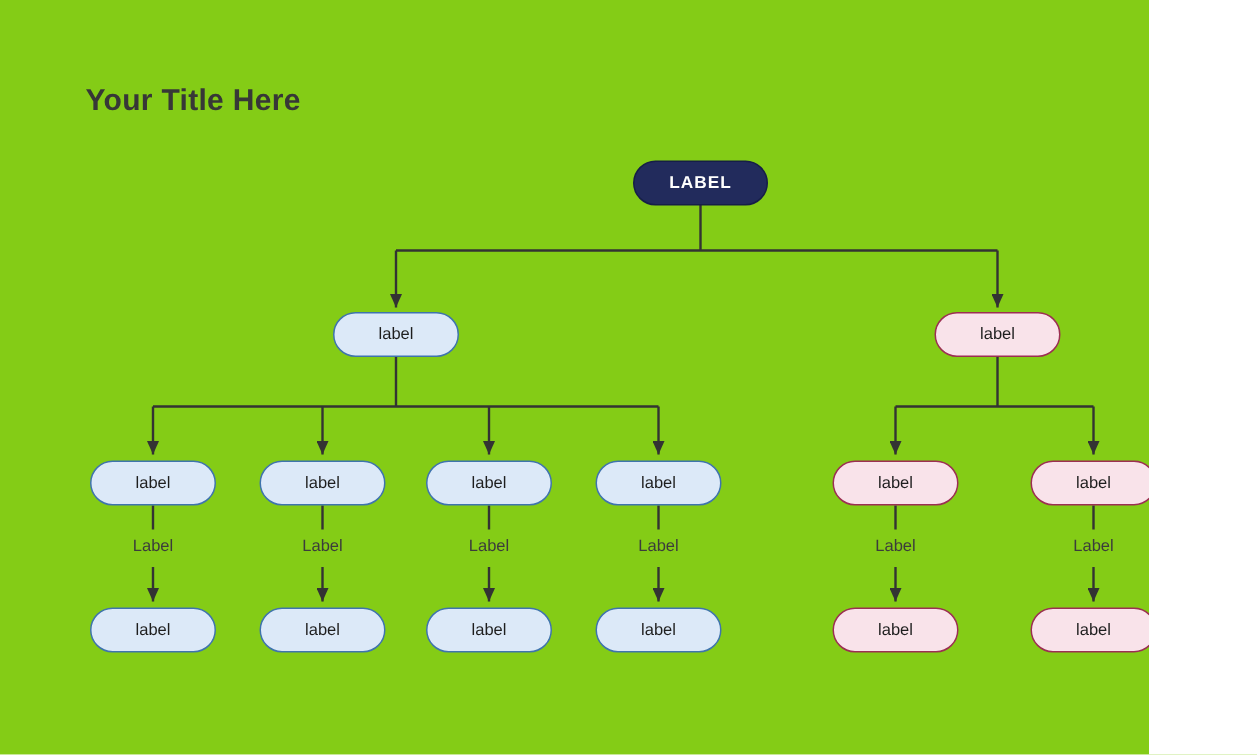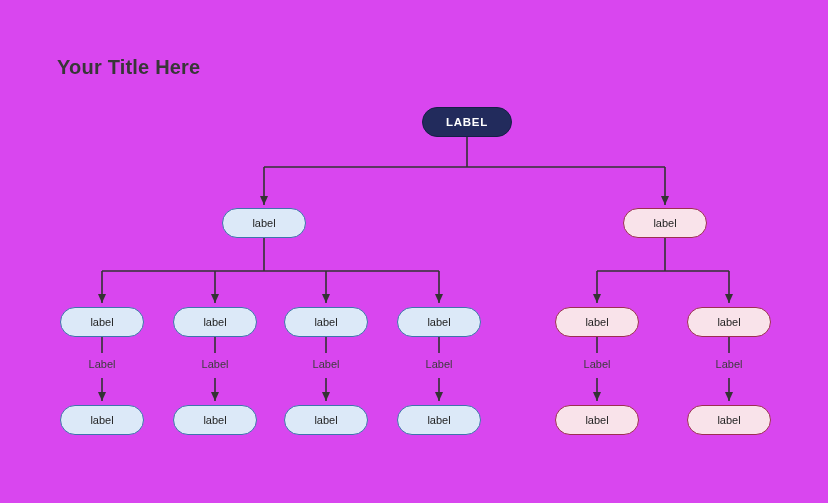--- a/index.html
+++ b/index.html
@@ -1,17 +1,17 @@
 <!DOCTYPE html>
 <html style="--title-text: #373737; --connector: #333333; --node-text: #1e1e1e; --edge-text: #3c3c3c; --root-fill: #222b5c; --root-border: #161e47; --root-text: #ffffff; --blue-fill: #dce9f8; --blue-border: #3f74ad; --pink-fill: #f9e3ea; --pink-border: #9c2f52;"><head>
 <meta charset="utf-8">
 <style>
   html,body{margin:0;padding:0;background:#fff;}
   .canvas{
-    position:relative;width:828px;height:503px;background:#d946ef;
+    position:relative;width:766px;height:503px;background:#84cc16;
     font-family:"Liberation Sans","DejaVu Sans",sans-serif;overflow:hidden;
   }
   .page-title{
     position:absolute;left:57px;top:56px;margin:0;
     font-size:20px;font-weight:700;color:var(--title-text,#373737);
     letter-spacing:.2px;
   }
   .connectors{position:absolute;left:0;top:0;width:838px;height:503px;}
   .connectors path.line{stroke:var(--connector,#333333);stroke-width:1.6;fill:none;}
   .connectors marker path{fill:var(--connector,#333333);stroke:none;}

